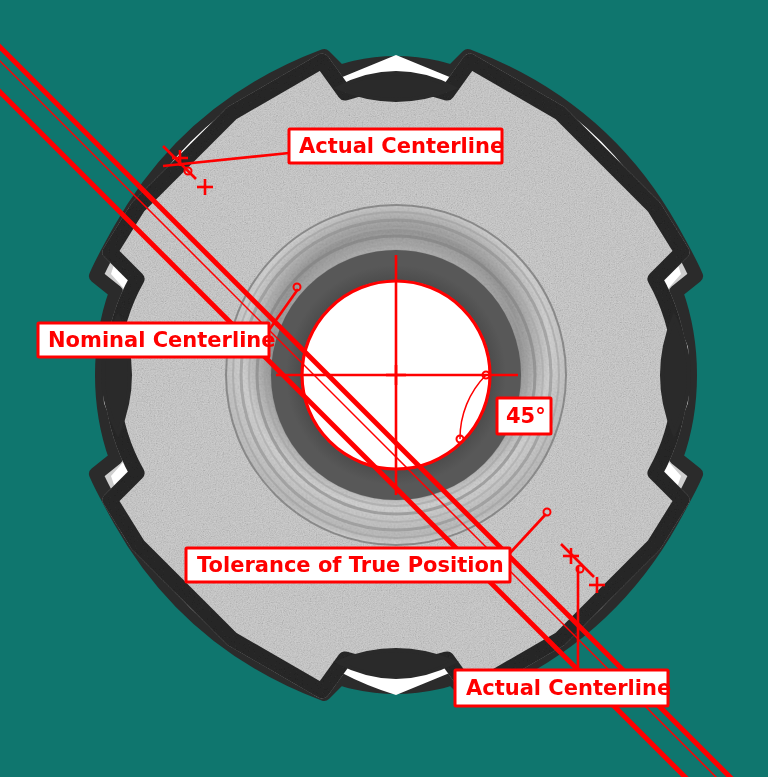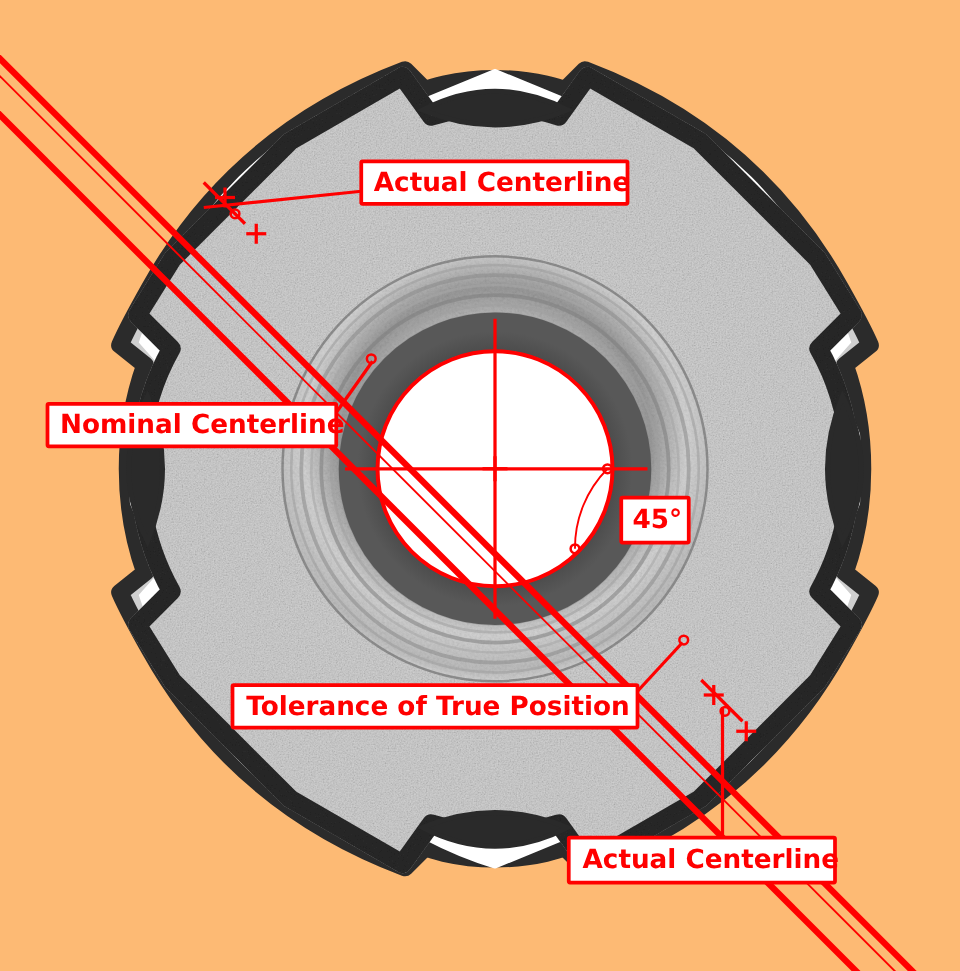--- a/index.html
+++ b/index.html
@@ -11,21 +11,21 @@
   body {
     width: 768px;
     height: 777px;
     font-family: "DejaVu Sans", sans-serif;
     overflow: hidden;
   }
   #stage {
     position: relative;
     width: 768px;
     height: 777px;
-    background: #fdba74;
+    background: #0f766e;
   }
   #stage svg {
     position: absolute;
     top: 0;
     left: 0;
     display: block;
   }
   .anno-text {
     font-family: "DejaVu Sans", sans-serif;
     font-weight: bold;

